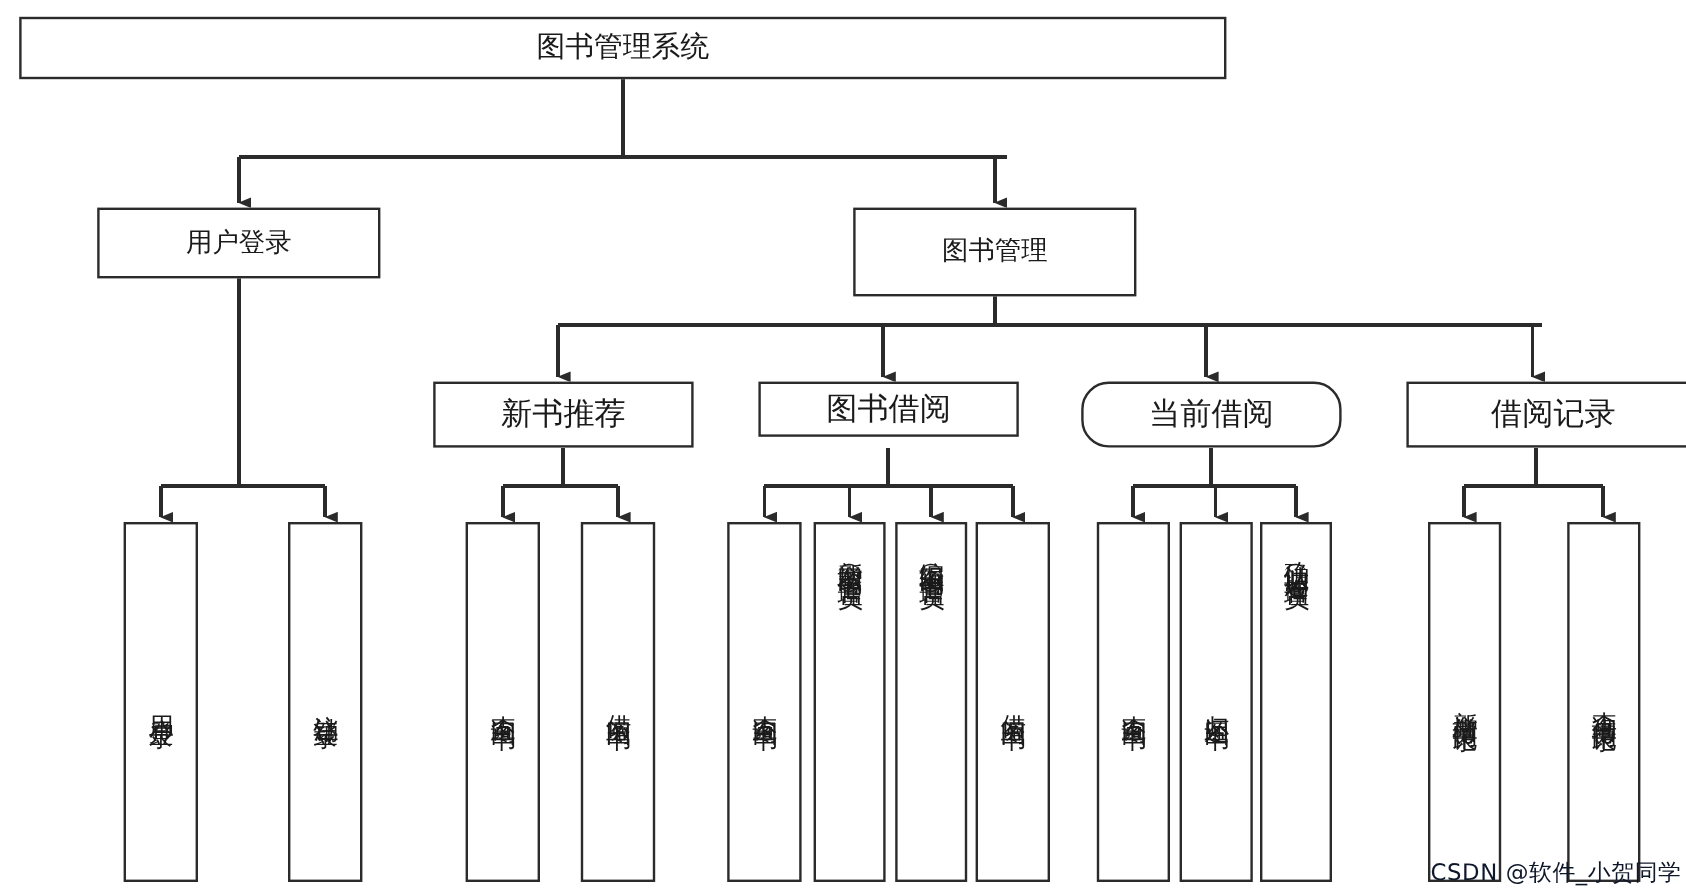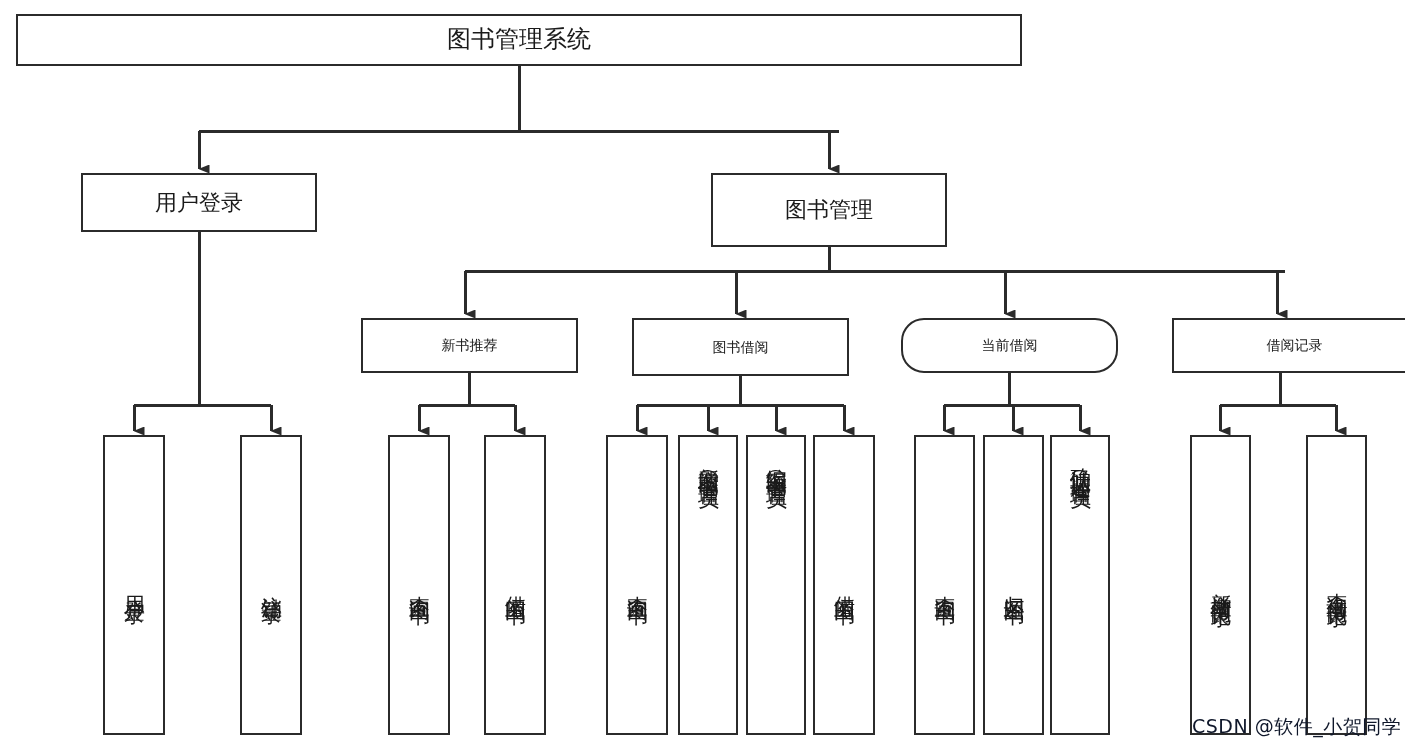--- a/index.html
+++ b/index.html
@@ -56,21 +56,21 @@
     letter-spacing: 3px;
     line-height: 1.0;
     white-space: nowrap;
   }
   .node.vert.mid {
     align-items: center;
     padding-top: 0;
   }
   .lvl1 { font-size: 24px; }
   .lvl2 { font-size: 22px; }
-  .lvl3 { font-size: 14px; }
+  .lvl3 { font-size: 26px; }
   .lvl4 { font-size: 21px; }
   #watermark {
     position: absolute;
     color: #0f172a;
     font-size: 19px;
     letter-spacing: 0.5px;
     white-space: nowrap;
     user-select: none;
   }
 </style>
@@ -136,21 +136,21 @@
   <div class="node horiz lvl2" style="left:81px; top:173px; width:236px; height:59px;">
     <span class="label">用户登录</span>
   </div>
   <div class="node horiz lvl2" style="left:711px; top:173px; width:236px; height:74px;">
     <span class="label">图书管理</span>
   </div>
 
   <div class="node horiz lvl3" style="left:361px; top:318px; width:217px; height:55px;">
     <span class="label">新书推荐</span>
   </div>
-  <div class="node horiz lvl3" style="left:632px; top:318px; width:217px; height:58px;">
+  <div class="node horiz lvl3" style="left:632px; top:318px; width:217px; height:46px;">
     <span class="label">图书借阅</span>
   </div>
   <div class="node horiz lvl3" style="left:901px; top:318px; width:217px; height:55px;border-radius:23px;">
     <span class="label">当前借阅</span>
   </div>
   <div class="node horiz lvl3" style="left:1172px; top:318px; width:245px; height:55px;">
     <span class="label">借阅记录</span>
   </div>
 
   <div class="node vert mid lvl4" style="left:103px; top:435px; width:62px; height:300px;">

